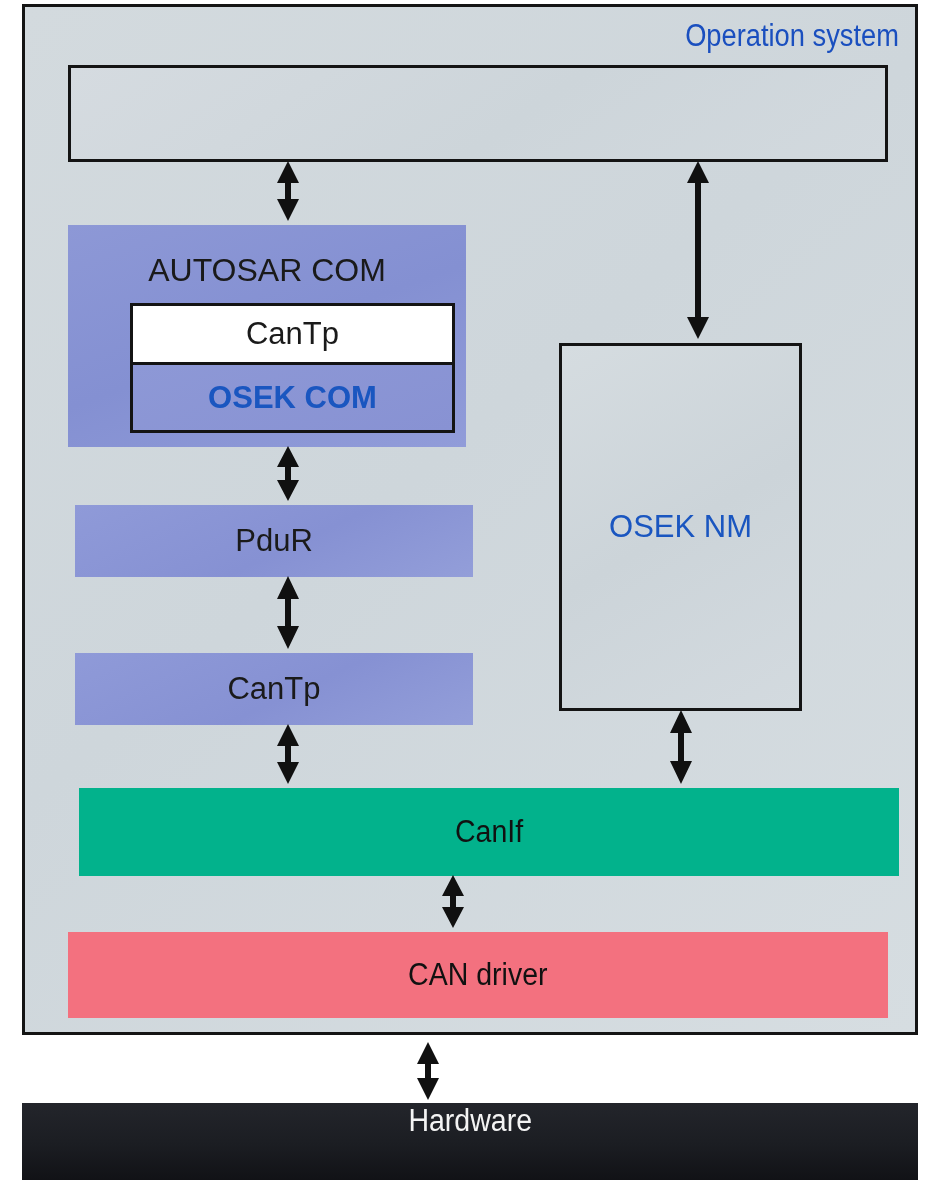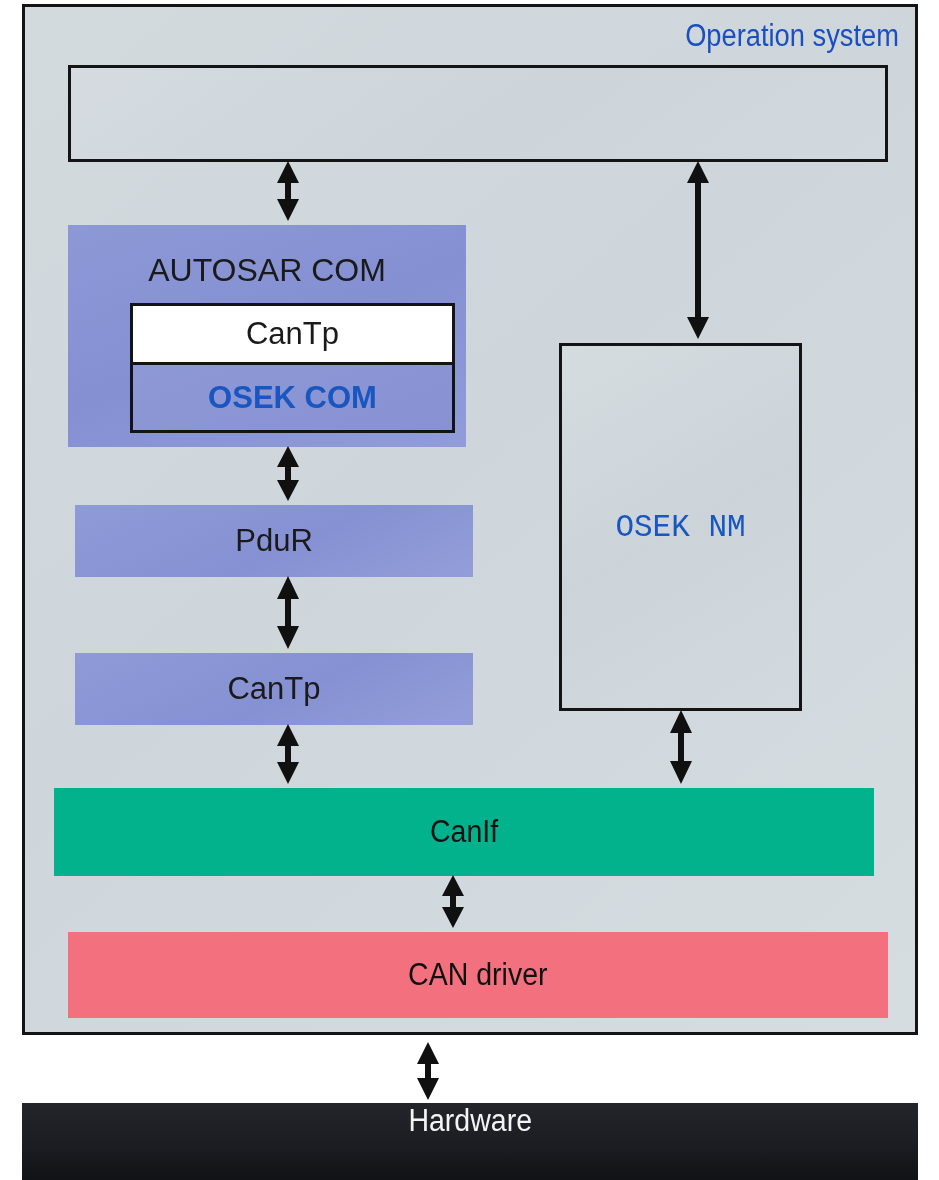--- a/index.html
+++ b/index.html
@@ -161,30 +161,29 @@
 
   
   .oseknm-box {
     left: 534px;
     top: 336px;
     width: 243px;
     height: 368px;
     box-sizing: border-box;
     border: 3px solid #141414;
     background: linear-gradient(150deg,#d5dce0 0%, #ccd4d9 50%, #d3dadf 100%);
-    font-family: Liberation Mono, monospace;
   }
   .oseknm-label {
     font-size: 31px;
     color: #1a56c0;
   }
 
   
   .canif-box {
-    left: 29px;
+    left: 54px;
     top: 781px;
     width: 820px;
     height: 88px;
     background: #02b28c;
   }
   .canif-label {
     font-size: 31px;
     color: #111111;
     font-family: "Liberation Sans Narrow", "Liberation Sans", sans-serif;
     transform: scaleX(0.92);

